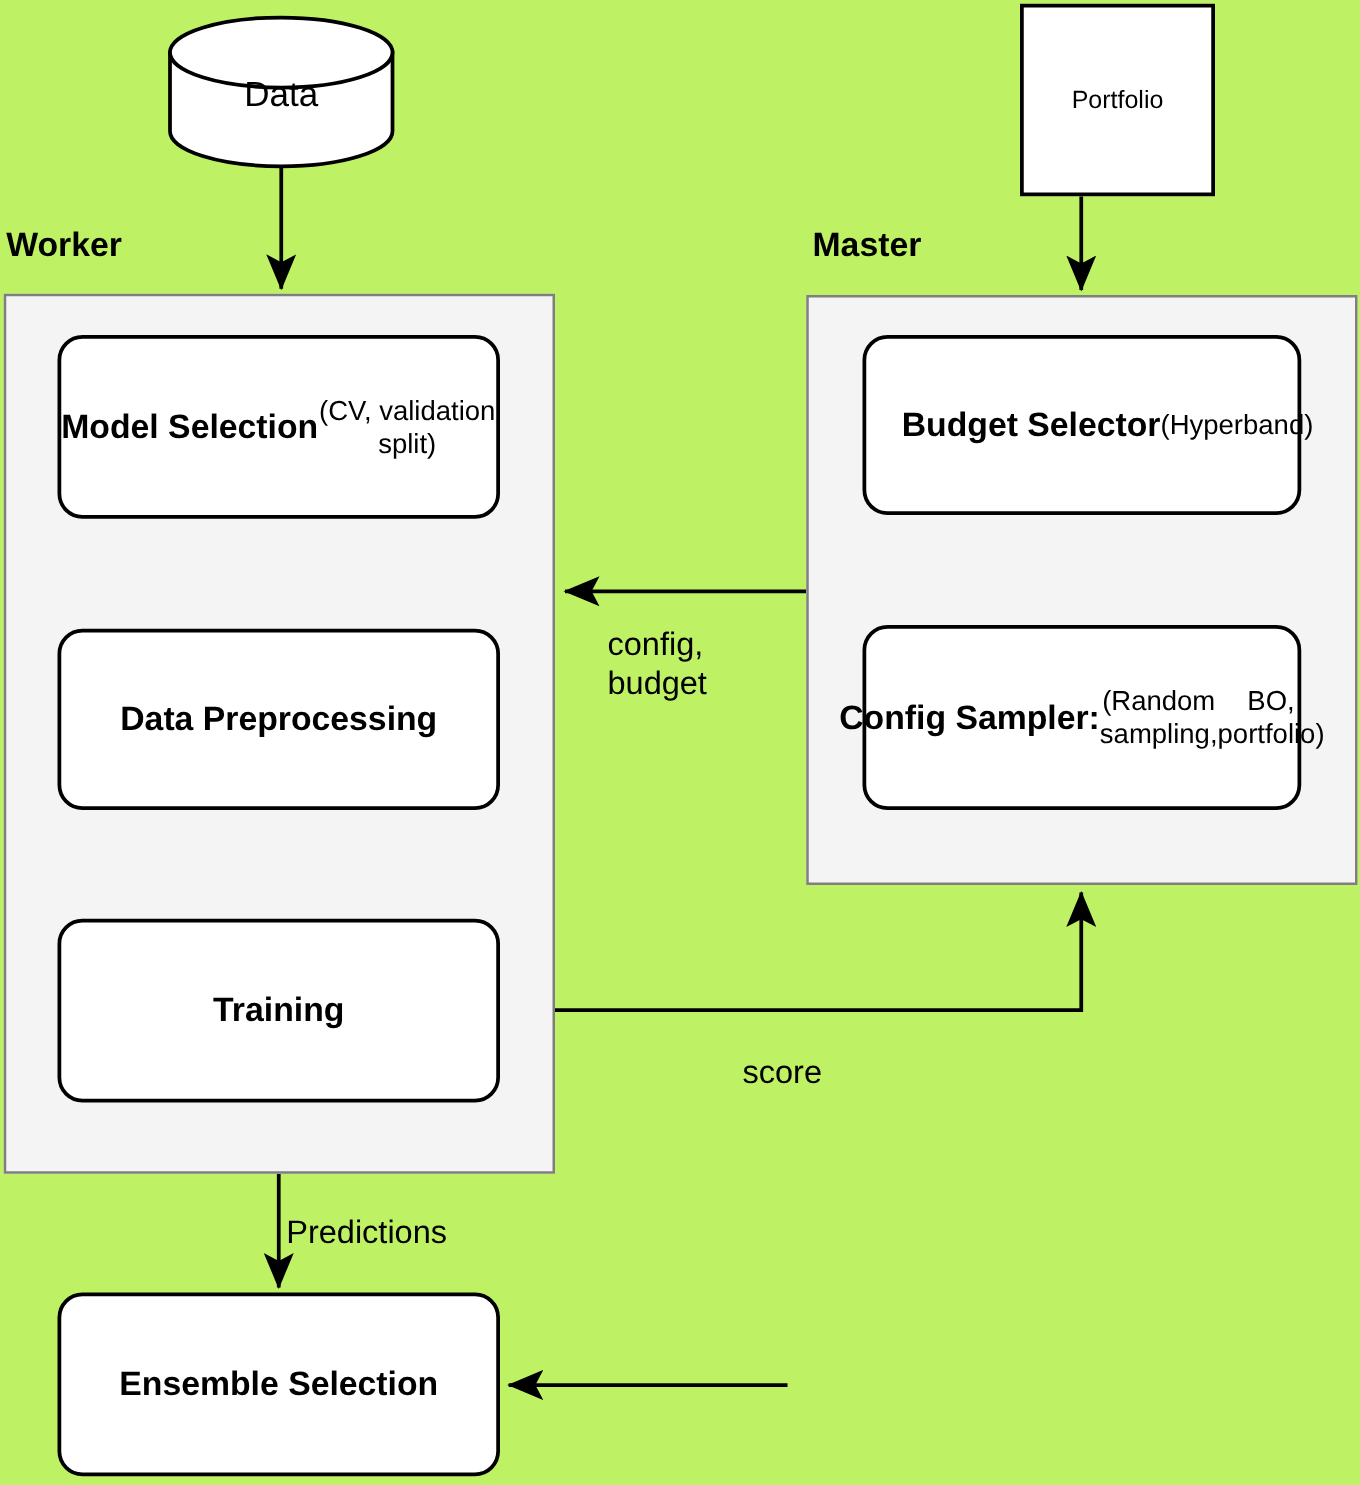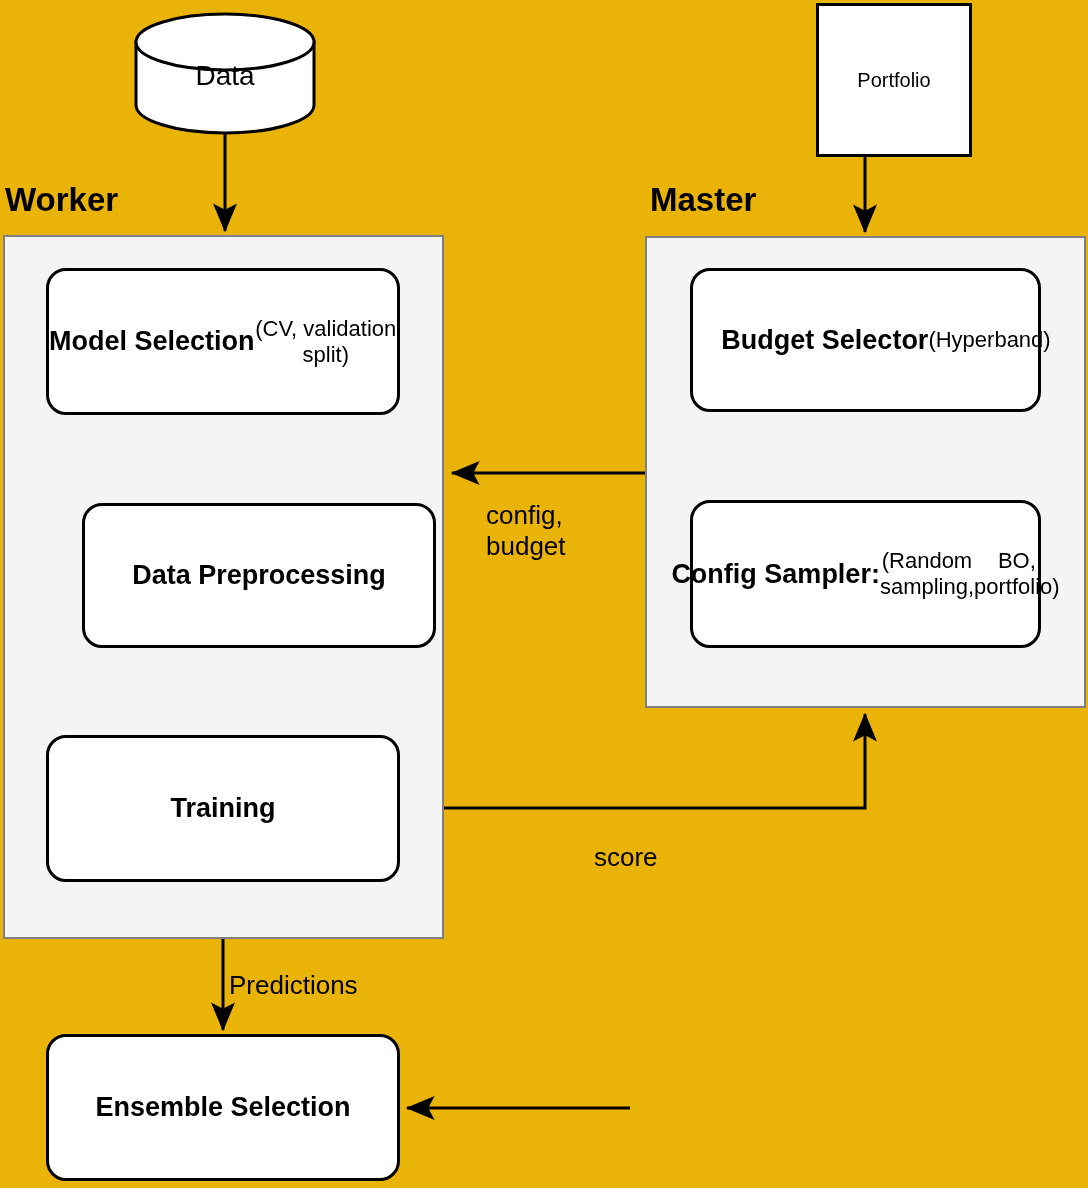--- a/index.html
+++ b/index.html
@@ -8,21 +8,21 @@
     background: #ffffff;
   }
   body {
     font-family: "Liberation Sans", sans-serif;
     -webkit-font-smoothing: antialiased;
   }
   #canvas {
     position: relative;
     width: 1088px;
     height: 1188px;
-    background: #eab308;
+    background: #bef264;
     overflow: hidden;
   }
   
   #edges {
     position: absolute;
     left: 0;
     top: 0;
     width: 1088px;
     height: 1188px;
     pointer-events: none;
@@ -30,21 +30,21 @@
   
   .group-box {
     position: absolute;
     background: #f4f4f4;
     border: 2px solid #7f7f7f;
     box-sizing: border-box;
   }
   .group-label {
     position: absolute;
     font-weight: bold;
-    font-size: 33px;
+    font-size: 27px;
     color: #000000;
     line-height: 1;
     white-space: nowrap;
   }
   
   .node {
     position: absolute;
     box-sizing: border-box;
     background: #ffffff;
     border: 3px solid #000000;
@@ -150,21 +150,21 @@
   </div>
 
   <div class="group-label" style="left:5px; top:183px;">Worker</div>
   <div class="group-box" style="left:3px; top:235px; width:441px; height:704px;"></div>
 
   <div class="node" style="left:46px; top:268px; width:354px; height:147px;">
     <div class="title">Model Selection</div>
     <div class="sub">(CV, validation split)</div>
   </div>
 
-  <div class="node" style="left:46px; top:503px; width:354px; height:145px;margin-left:36px;">
+  <div class="node" style="left:46px; top:503px; width:354px; height:145px;">
     <div class="title">Data Preprocessing</div>
   </div>
 
   <div class="node" style="left:46px; top:735px; width:354px; height:147px;">
     <div class="title">Training</div>
   </div>
 
   <div class="group-label" style="left:650px; top:183px;">Master</div>
   <div class="group-box" style="left:645px; top:236px; width:441px; height:472px;"></div>
 

